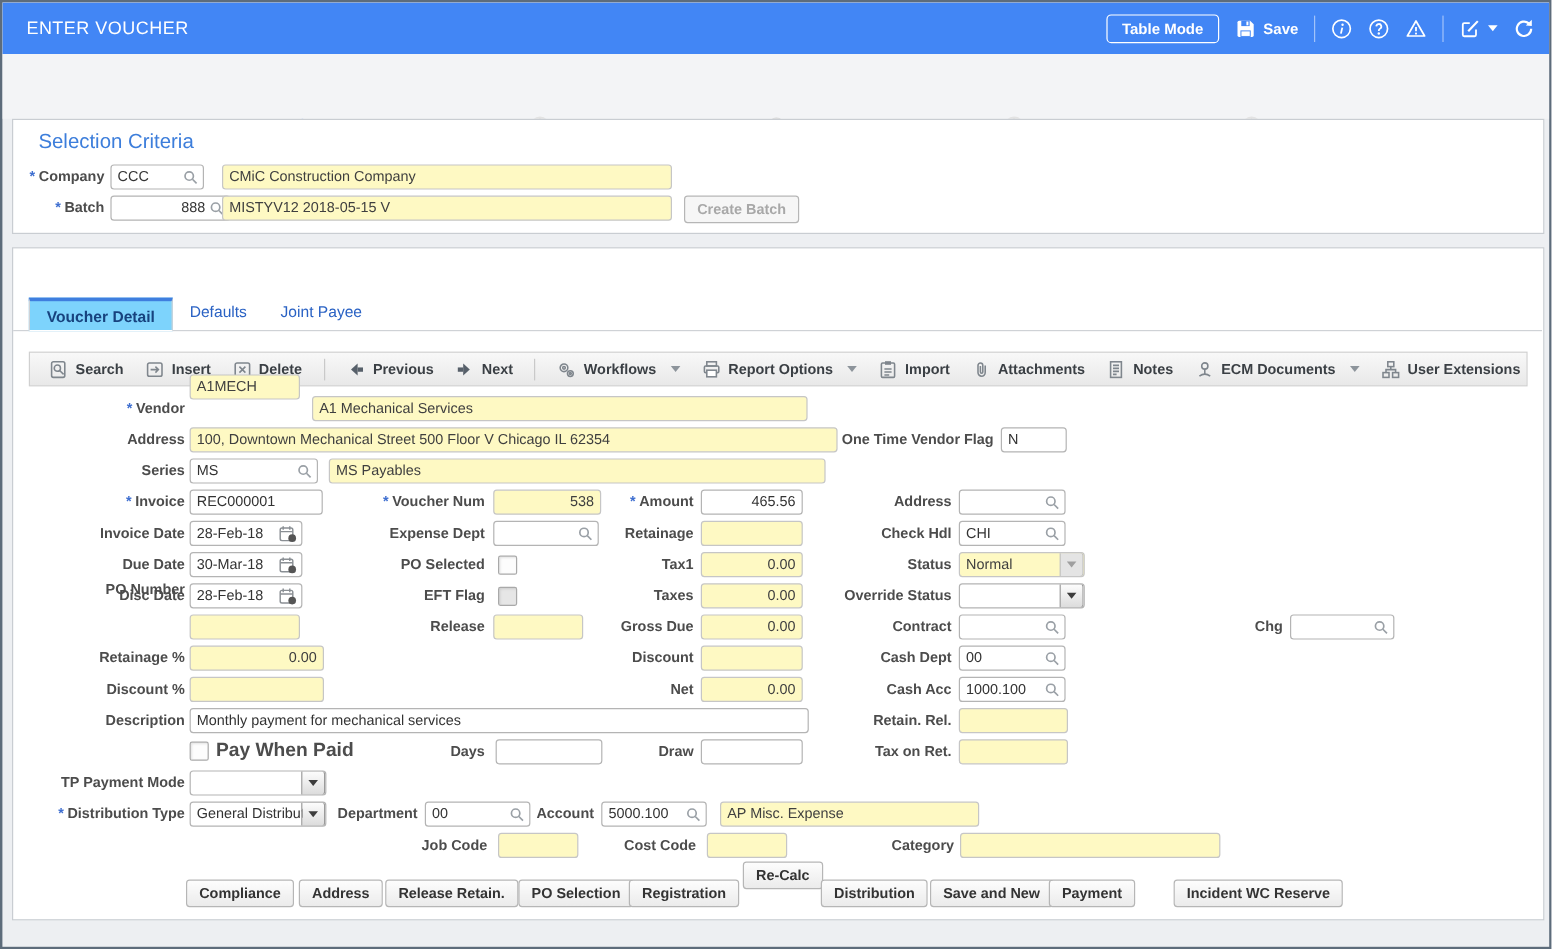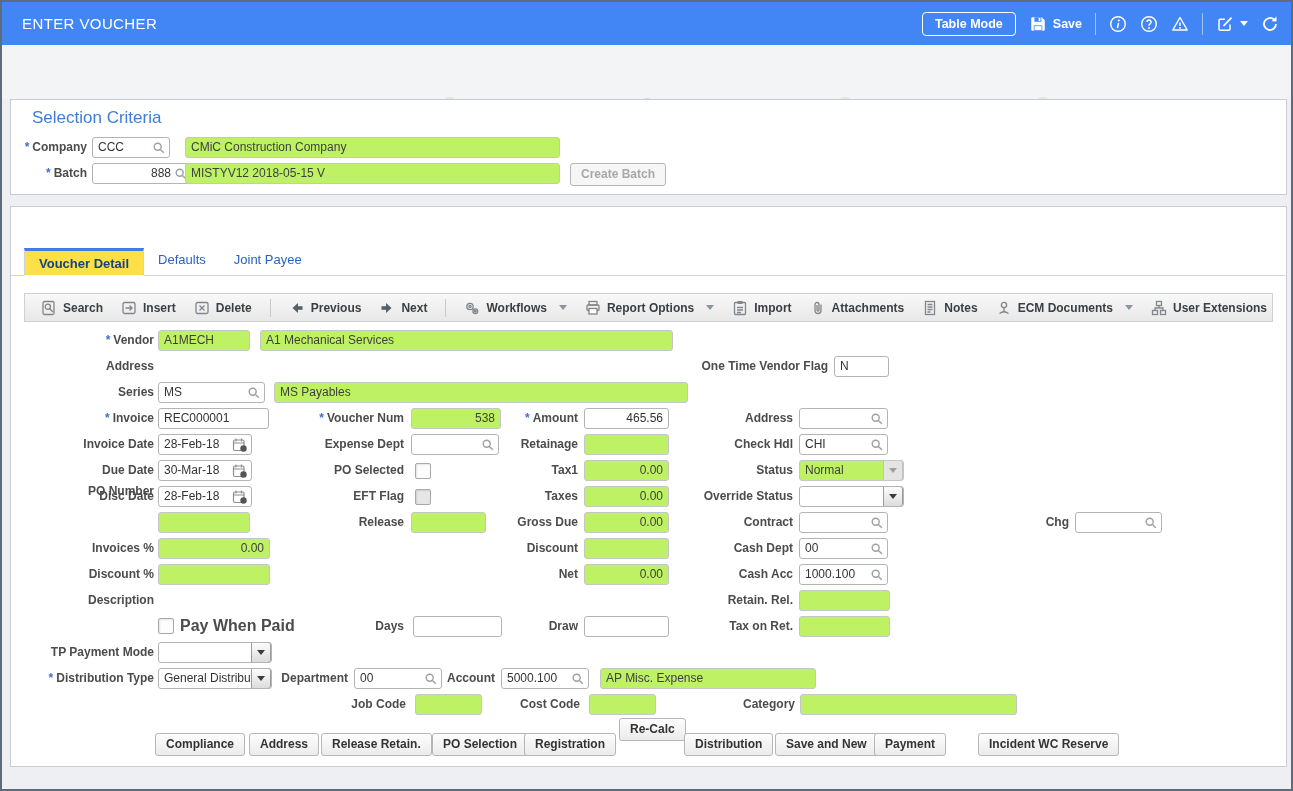--- a/index.html
+++ b/index.html
@@ -31,34 +31,34 @@
 
   
   .panel{position:absolute;background:#fff;border:1px solid #c9cdd2;box-sizing:border-box;}
   .sel-panel{left:8px;top:97px;width:1277px;height:96px;}
   .main-panel{left:8px;top:204px;width:1277px;height:561px;}
   .sectitle{position:absolute;left:30px;top:106px;font-size:17px;color:#3d7edb;}
 
   
   .tabstrip{position:absolute;left:9px;top:245px;width:1274px;height:29px;border-bottom:1px solid #cfd2d6;display:flex;align-items:flex-end;padding-left:13px;box-sizing:border-box;}
   .tab{height:28px;line-height:26px;padding:0 14px;font-size:13px;color:#2a62c4;cursor:pointer;box-sizing:border-box;}
-  .tab.active{background:#fde047;border:1px solid #cfd2d6;border-top:3px solid #3f7ede;border-bottom:1px solid #fff;margin-bottom:-1px;color:#17427e;font-weight:bold;}
+  .tab.active{background:#7dd3fc;border:1px solid #cfd2d6;border-top:3px solid #3f7ede;border-bottom:1px solid #fff;margin-bottom:-1px;color:#17427e;font-weight:bold;}
 
   
   .toolbar{position:absolute;left:22px;top:291px;width:1249px;height:29px;background:linear-gradient(#f8f8f8,#e8e8e8);border:1px solid #d0d0d0;box-sizing:border-box;display:flex;align-items:center;gap:18px;padding-left:16px;}
   .titem{display:flex;align-items:center;gap:6px;font-weight:bold;color:#3a3f44;font-size:12px;white-space:nowrap;cursor:pointer;}
   .ticon{width:16px;height:16px;display:block;stroke:#7f868d;fill:none;stroke-width:1.3;}
   .tsep{width:1px;height:18px;background:#c9c9c9;}
   .tcaret{width:0;height:0;border-left:4px solid transparent;border-right:4px solid transparent;border-top:5px solid #8d949b;margin-left:6px;cursor:pointer;}
 
   
   .lbl{position:absolute;height:21px;line-height:21px;font-size:12px;font-weight:bold;color:#4c4c4c;text-align:right;white-space:nowrap;}
   .star{color:#3f6fd0;margin-right:3px;}
   .fld{position:absolute;height:21px;box-sizing:border-box;border:1px solid #b4b4b4;border-radius:3px;background:#fff;font-size:12px;color:#333;padding:0 5px;line-height:19px;overflow:hidden;white-space:nowrap;}
-  .fld.ro{background:#bef264;border-color:#c6c6c6;color:#3f3f3f;}
+  .fld.ro{background:#fef9c3;border-color:#c6c6c6;color:#3f3f3f;}
   .fld.num{text-align:right;}
   .fld.haspad{padding-right:20px;}
   .mag{position:absolute;right:3px;top:3px;width:14px;height:14px;fill:none;stroke:#9aa0a6;stroke-width:1.6;}
   .cal{position:absolute;right:3px;top:2px;width:16px;height:16px;}
   .dd{position:absolute;right:0;top:-1px;bottom:-1px;width:18px;border:1px solid #9b9b9b;background:linear-gradient(#fdfdfd,#dcdcdc);border-radius:0 3px 3px 0;display:flex;align-items:center;justify-content:center;cursor:pointer;}
   .dd .tri{width:0;height:0;border-left:4px solid transparent;border-right:4px solid transparent;border-top:5px solid #3c3c3c;}
   .dd.dis{background:#e4e4e4;border-color:#c2c2c2;}
   .dd.dis .tri{border-top-color:#9f9f9f;}
   .cb{position:absolute;width:14px;height:14px;border:1px solid #a9a9a9;border-radius:2px;background:#fdfdfd;box-shadow:inset 1px 1px 2px rgba(0,0,0,.10);cursor:pointer;}
   .cb.dis{background:#e6e6e6;}
@@ -255,24 +255,25 @@
           <rect x="5.5" y="1.5" width="5" height="4"></rect>
           <rect x="1.5" y="10.5" width="5" height="4"></rect>
           <rect x="9.5" y="10.5" width="5" height="4"></rect>
           <path d="M8 5.5 V8 M4 10.5 V8 h8 v2.5"></path>
         </svg>
       <span>User Extensions</span>
     </div>
   </div>
 
   <div class="lbl" style="left:8px;top:328px;width:144px;"><span class="star">*</span><span>Vendor</span></div>
-  <div class="fld ro" style="left:156px;top:328px;width:92px;"><span>A1MECH</span></div>
+  <div class="fld ro" style="left:156px;top:310px;width:92px;"><span>A1MECH</span></div>
   <div class="fld ro" style="left:258px;top:328px;width:413px;"><span>A1 Mechanical Services</span></div>
 
   <div class="lbl" style="left:8px;top:354px;width:144px;"><span>Address</span></div>
+  <div class="fld ro" style="left:156px;top:354px;width:540px;"><span>100, Downtown Mechanical Street 500 Floor V Chicago IL 62354</span></div>
   <div class="lbl" style="left:666px;top:354px;width:160px;"><span>One Time Vendor Flag</span></div>
   <div class="fld" style="left:832px;top:354px;width:55px;"><span>N</span></div>
 
   <div class="lbl" style="left:8px;top:380px;width:144px;"><span>Series</span></div>
   <div class="fld haspad" style="left:156px;top:380px;width:107px;"><span>MS</span>
     <svg class="mag" viewBox="0 0 16 16">
         <circle cx="6.5" cy="6.5" r="4"></circle>
         <path d="M9.6 9.6 L13.5 13.5"></path>
       </svg>
   </div>
@@ -369,21 +370,21 @@
       </svg>
   </div>
   <div class="lbl" style="left:987px;top:510px;width:80px;"><span>Chg</span></div>
   <div class="fld haspad" style="left:1073px;top:510px;width:87px;"><span></span>
     <svg class="mag" viewBox="0 0 16 16">
         <circle cx="6.5" cy="6.5" r="4"></circle>
         <path d="M9.6 9.6 L13.5 13.5"></path>
       </svg>
   </div>
 
-  <div class="lbl" style="left:8px;top:536px;width:144px;"><span>Invoices %</span></div>
+  <div class="lbl" style="left:8px;top:536px;width:144px;"><span>Retainage %</span></div>
   <div class="fld ro num" style="left:156px;top:536px;width:112px;"><span>0.00</span></div>
   <div class="lbl" style="left:440px;top:536px;width:136px;"><span>Discount</span></div>
   <div class="fld ro" style="left:582px;top:536px;width:85px;"><span></span></div>
   <div class="lbl" style="left:641px;top:536px;width:150px;"><span>Cash Dept</span></div>
   <div class="fld haspad" style="left:797px;top:536px;width:89px;"><span>00</span>
     <svg class="mag" viewBox="0 0 16 16">
         <circle cx="6.5" cy="6.5" r="4"></circle>
         <path d="M9.6 9.6 L13.5 13.5"></path>
       </svg>
   </div>
@@ -394,20 +395,21 @@
   <div class="fld ro num" style="left:582px;top:562px;width:85px;"><span>0.00</span></div>
   <div class="lbl" style="left:641px;top:562px;width:150px;"><span>Cash Acc</span></div>
   <div class="fld haspad" style="left:797px;top:562px;width:89px;"><span>1000.100</span>
     <svg class="mag" viewBox="0 0 16 16">
         <circle cx="6.5" cy="6.5" r="4"></circle>
         <path d="M9.6 9.6 L13.5 13.5"></path>
       </svg>
   </div>
 
   <div class="lbl" style="left:8px;top:588px;width:144px;"><span>Description</span></div>
+  <div class="fld" style="left:156px;top:588px;width:516px;"><span>Monthly payment for mechanical services</span></div>
   <div class="lbl" style="left:641px;top:588px;width:150px;"><span>Retain. Rel.</span></div>
   <div class="fld ro" style="left:797px;top:588px;width:91px;"><span></span></div>
 
   <div class="cb" style="left:156px;top:616px;"></div>
   <div class="cblbl" style="left:178px;top:613px;">Pay When Paid</div>
   <div class="lbl" style="left:252px;top:614px;width:150px;"><span>Days</span></div>
   <div class="fld" style="left:411px;top:614px;width:89px;"><span></span></div>
   <div class="lbl" style="left:440px;top:614px;width:136px;"><span>Draw</span></div>
   <div class="fld" style="left:582px;top:614px;width:85px;"><span></span></div>
   <div class="lbl" style="left:641px;top:614px;width:150px;"><span>Tax on Ret.</span></div>

